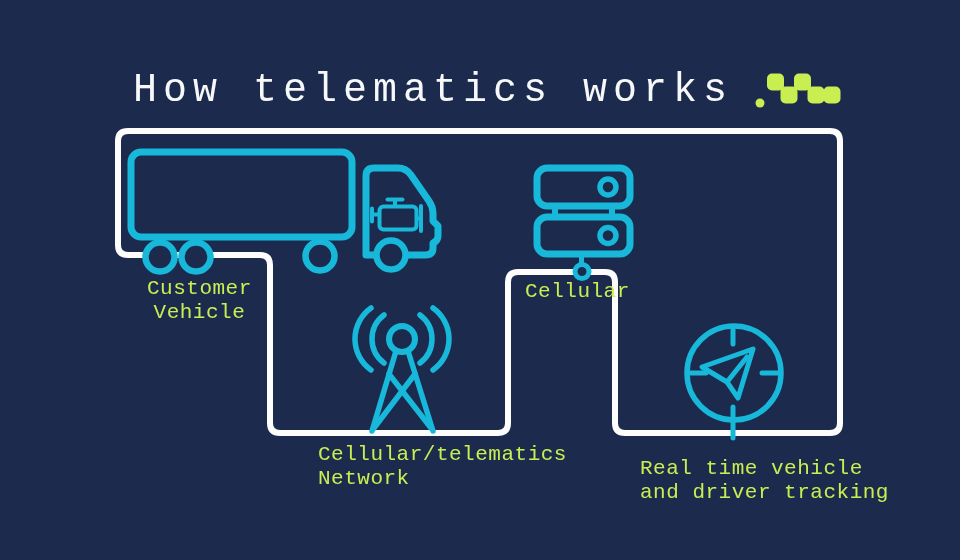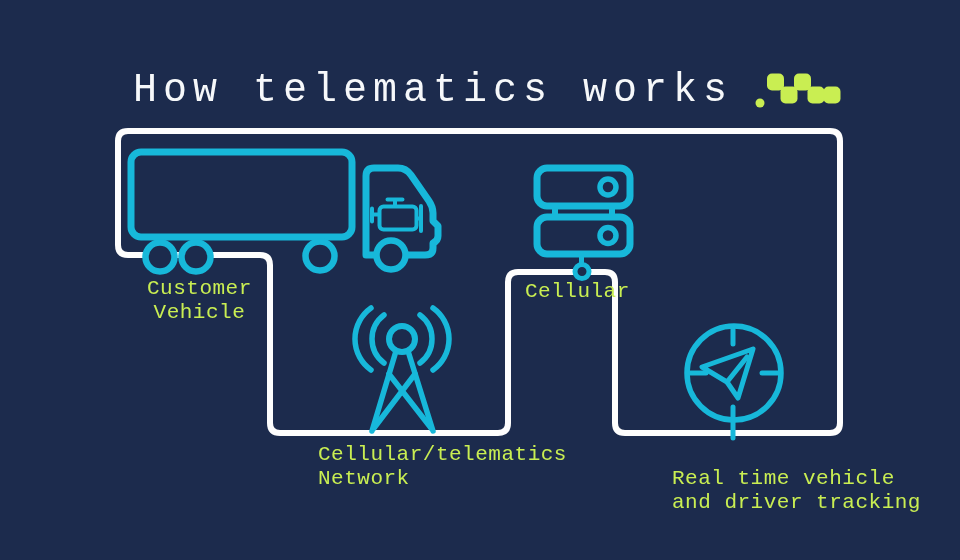--- a/index.html
+++ b/index.html
@@ -24,21 +24,21 @@
     position:absolute;
     color:#c9ee52;
     font-size:21px;
     line-height:24px;
     letter-spacing:0.5px;
     white-space:pre-line;
   }
   .label.customer{left:147px;top:277px;text-align:center;}
   .label.network{left:318px;top:443px;}
   .label.servers{left:525px;top:280px;}
-  .label.tracking{left:640px;top:467px;margin-left:32px;}
+  .label.tracking{left:640px;top:457px;}
   svg{position:absolute;left:0;top:0;}
   .white-line{stroke:#fdfdfd;stroke-width:6;fill:none;stroke-linecap:round;stroke-linejoin:round;}
   .cyan{stroke:#17b8da;fill:none;stroke-linecap:round;stroke-linejoin:round;}
   .lime-fill{fill:#c9ee52;stroke:none;}
   .navy-fill{fill:#1c2b4d;}
 </style>
 </head>
 <body>
 
 <div class="canvas">

